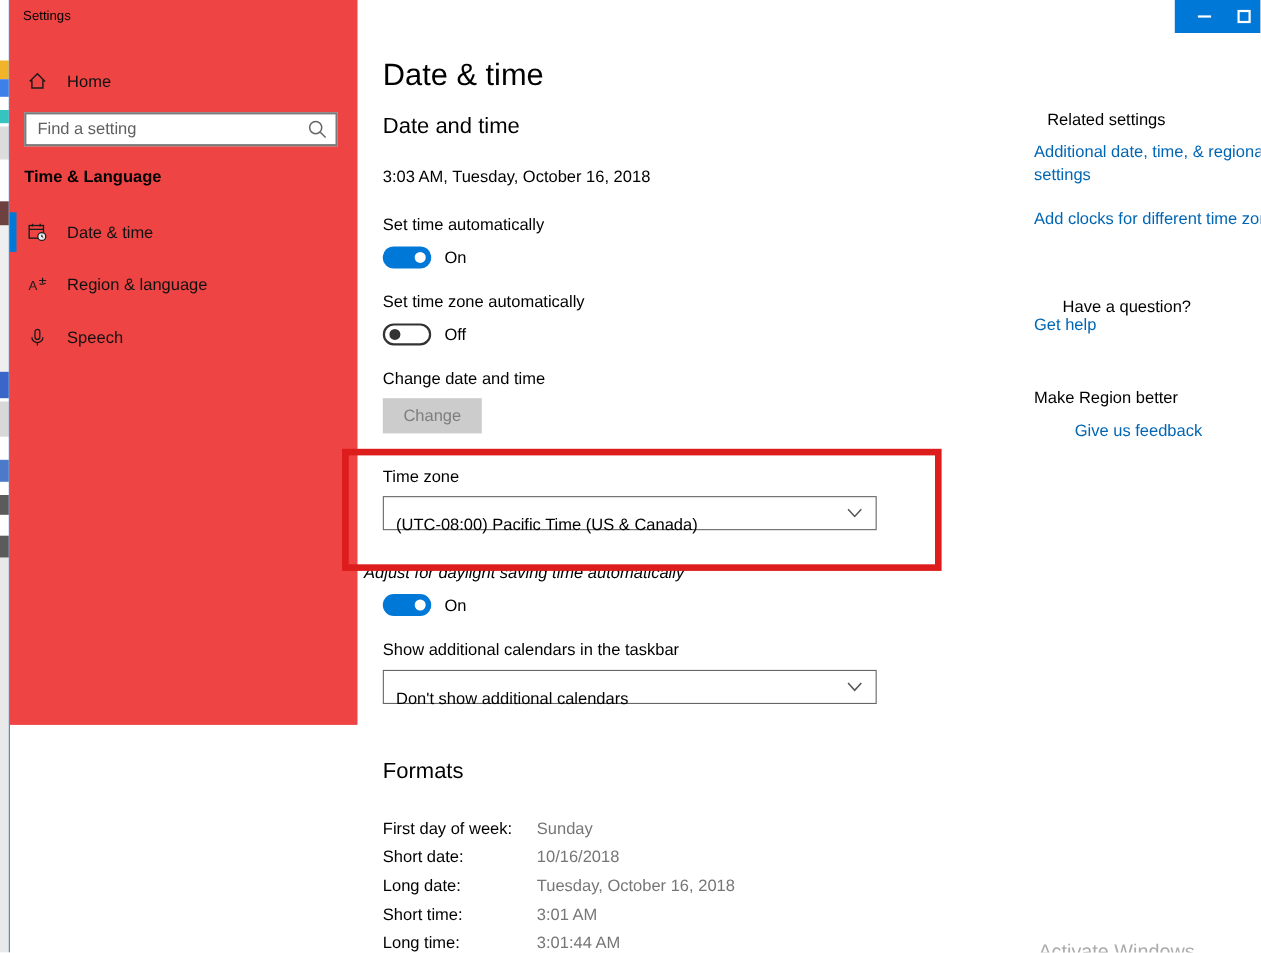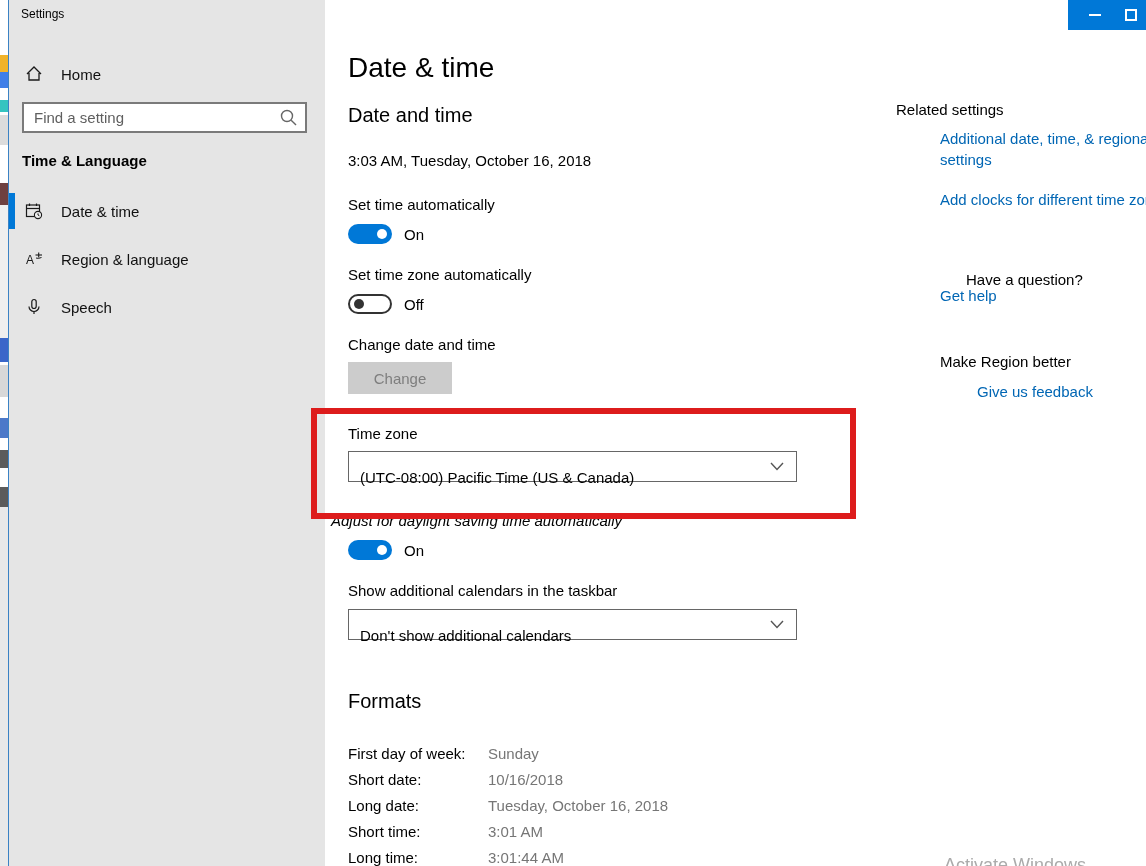--- a/index.html
+++ b/index.html
@@ -7,21 +7,21 @@
     width:1146px;height:866px;overflow:hidden;position:relative;
     font-family:"Liberation Sans", sans-serif;background:#ffffff;color:#000;
     -webkit-font-smoothing:antialiased;
   }
   .abs{position:absolute;}
   
   #desktop-strip{left:0;top:0;width:8px;height:866px;background:#ffffff;}
   .frag{position:absolute;left:0;width:8px;}
   #window-border{left:8px;top:0;width:1px;height:866px;background:#3b82c4;}
   
-  #sidebar{left:9px;top:0;width:316px;height:866px;background:#e5e5e5;}
+  #sidebar{left:9px;top:0;width:316px;height:659px;background:#ef4444;}
   #settings-title{left:12px;top:7px;font-size:12px;color:#000;}
   .side-item{position:absolute;left:0;width:316px;height:36px;display:flex;align-items:center;cursor:default;}
   .side-item .ic{margin-left:16px;width:18px;height:18px;flex:0 0 18px;display:flex;align-items:center;justify-content:center;}
   .side-item .lbl{margin-left:18px;font-size:15px;color:#111;}
   #home-item{top:56px;}
   #nav-date{top:193px;}
   #nav-region{top:241px;}
   #nav-speech{top:289px;}
   #sel-bar{left:0;top:193px;width:6px;height:36px;background:#0078d7;}
   #group-label{left:13px;top:152px;font-size:15px;font-weight:bold;color:#000;}
@@ -49,38 +49,38 @@
   .toggle.off{background:transparent;border:2px solid #333;}
   .toggle.off .knob{position:absolute;left:4px;top:3px;width:10px;height:10px;border-radius:50%;background:#333;}
   #tgl-time{left:348px;top:224px;}
   #tgl-zone{left:348px;top:294px;}
   #tgl-dst{left:348px;top:540px;}
   .tstate{font-size:15px;color:#000;}
   #tgl-time-state{left:404px;top:226px;}
   #tgl-zone-state{left:404px;top:296px;}
   #tgl-dst-state{left:404px;top:542px;}
   
-  #change-btn{left:348px;top:362px;width:104px;height:32px;background:#cccccc;border:0;
+  #change-btn{left:348px;top:362px;width:90px;height:32px;background:#cccccc;border:0;
     font:15px "Liberation Sans",sans-serif;color:#7e7e7e;cursor:default;}
   
   .selbox{position:absolute;width:449px;height:31px;background:#fff;border:1.5px solid #666;
     box-sizing:border-box;display:flex;align-items:center;cursor:pointer;}
   .selbox .sval{font-size:15px;color:#000;padding-left:11px;flex:1;white-space:nowrap;overflow:hidden;margin-top:22px;}
   .selbox .chev{margin-right:12px;width:14px;height:9px;flex:0 0 14px;}
   #tz-select{left:348px;top:451px;}
   #cal-select{left:348px;top:609px;}
   
   #formats-table{left:348px;top:736px;width:430px;}
   .frow{display:flex;height:26px;align-items:flex-end;}
   .frow .fl{width:140px;font-size:15px;color:#000;}
   .frow .fv{font-size:15px;color:#767676;}
   
   .rhead{font-size:15px;color:#000;}
   .rlink{font-size:15px;color:#0066b4;cursor:pointer;line-height:21px;}
-  #related-head{left:896px;top:101px;text-align:right;}
+  #related-head{left:952px;top:101px;text-align:right;}
   #related-link-1{left:940px;top:128px;width:245px;}
   #related-link-2{left:940px;top:189px;white-space:nowrap;}
   #help-head{left:940px;top:271px;margin-left:26px;}
   #help-link{left:940px;top:285px;}
   #mwb-head{left:940px;top:353px;}
   #mwb-link{left:940px;top:381px;margin-left:37px;}
   
   #titlebar-frag{left:1068px;top:0;width:78px;height:30px;background:#0078d7;}
   #btn-min{position:absolute;left:10px;top:0;width:34px;height:30px;background:transparent;border:0;cursor:pointer;}
   #btn-min .dash{position:absolute;left:11px;top:14px;width:12px;height:2px;background:#fff;}

